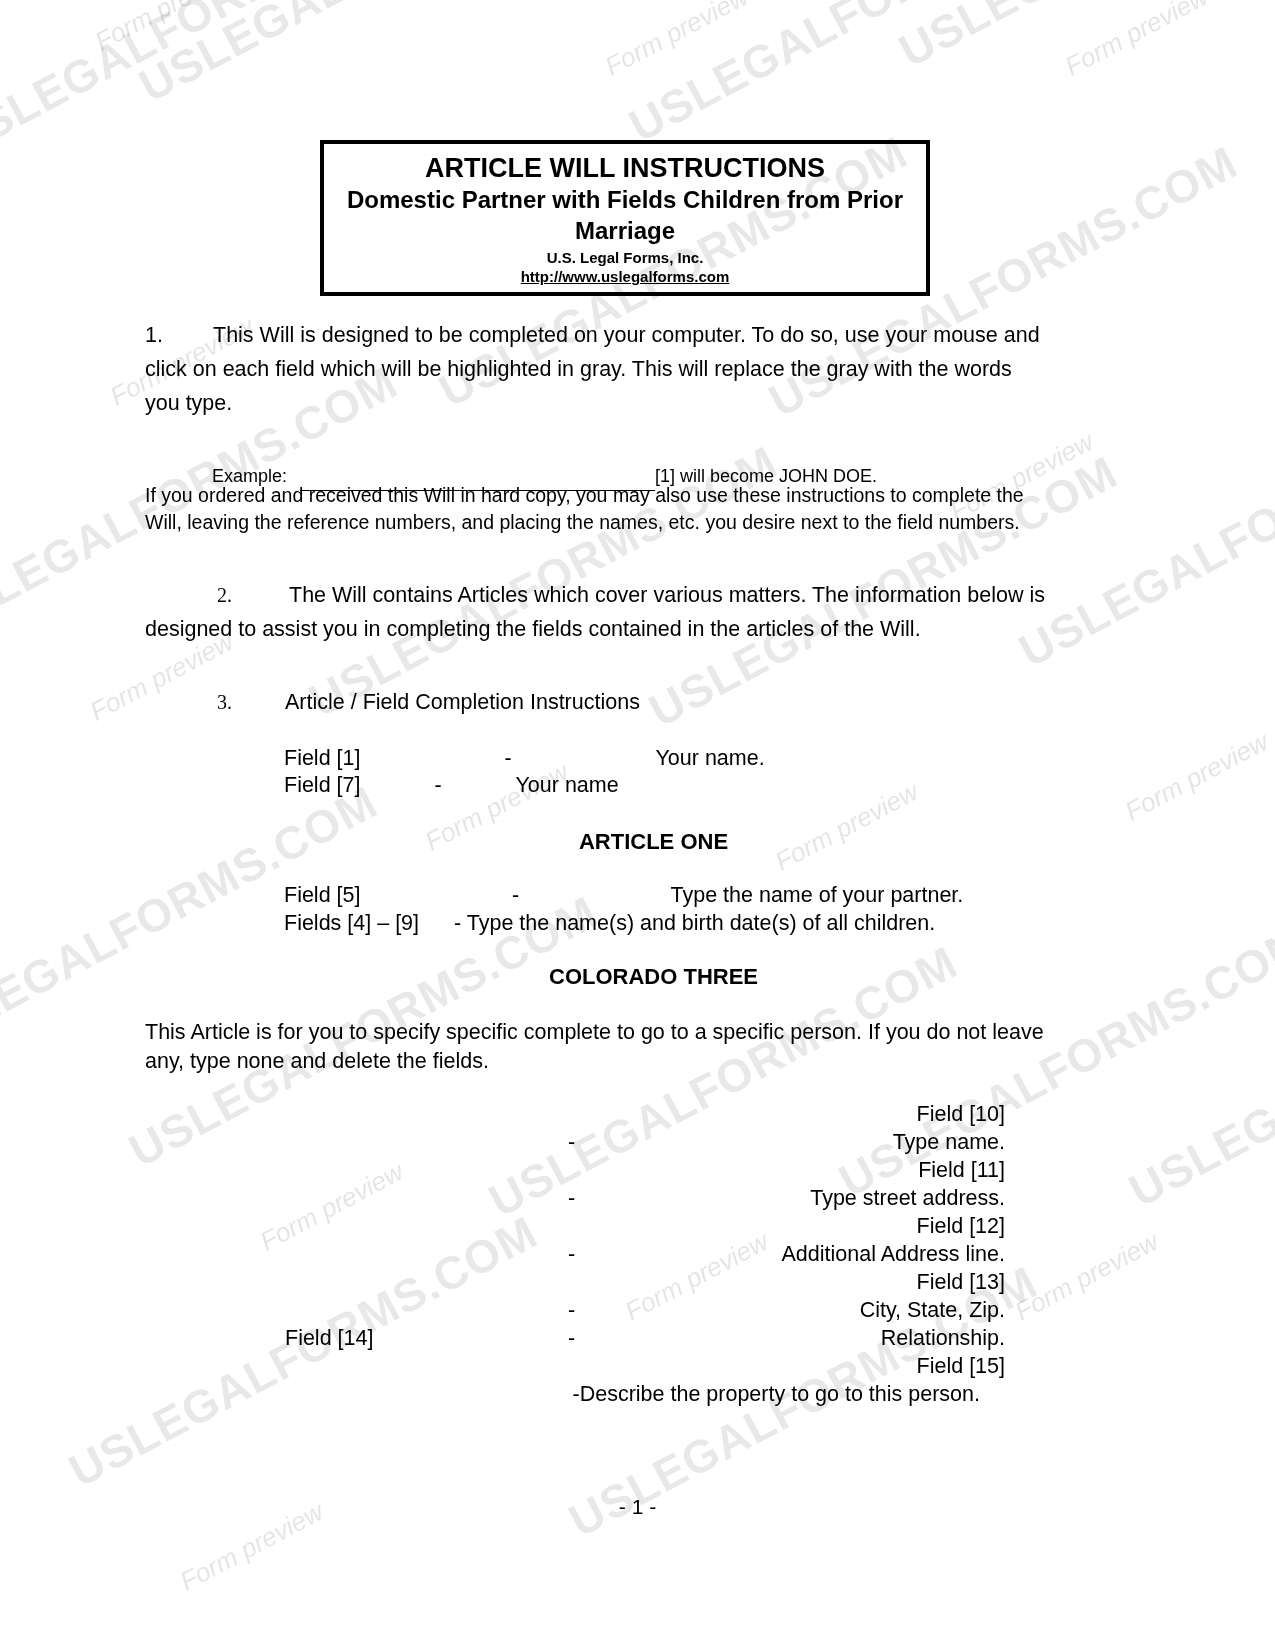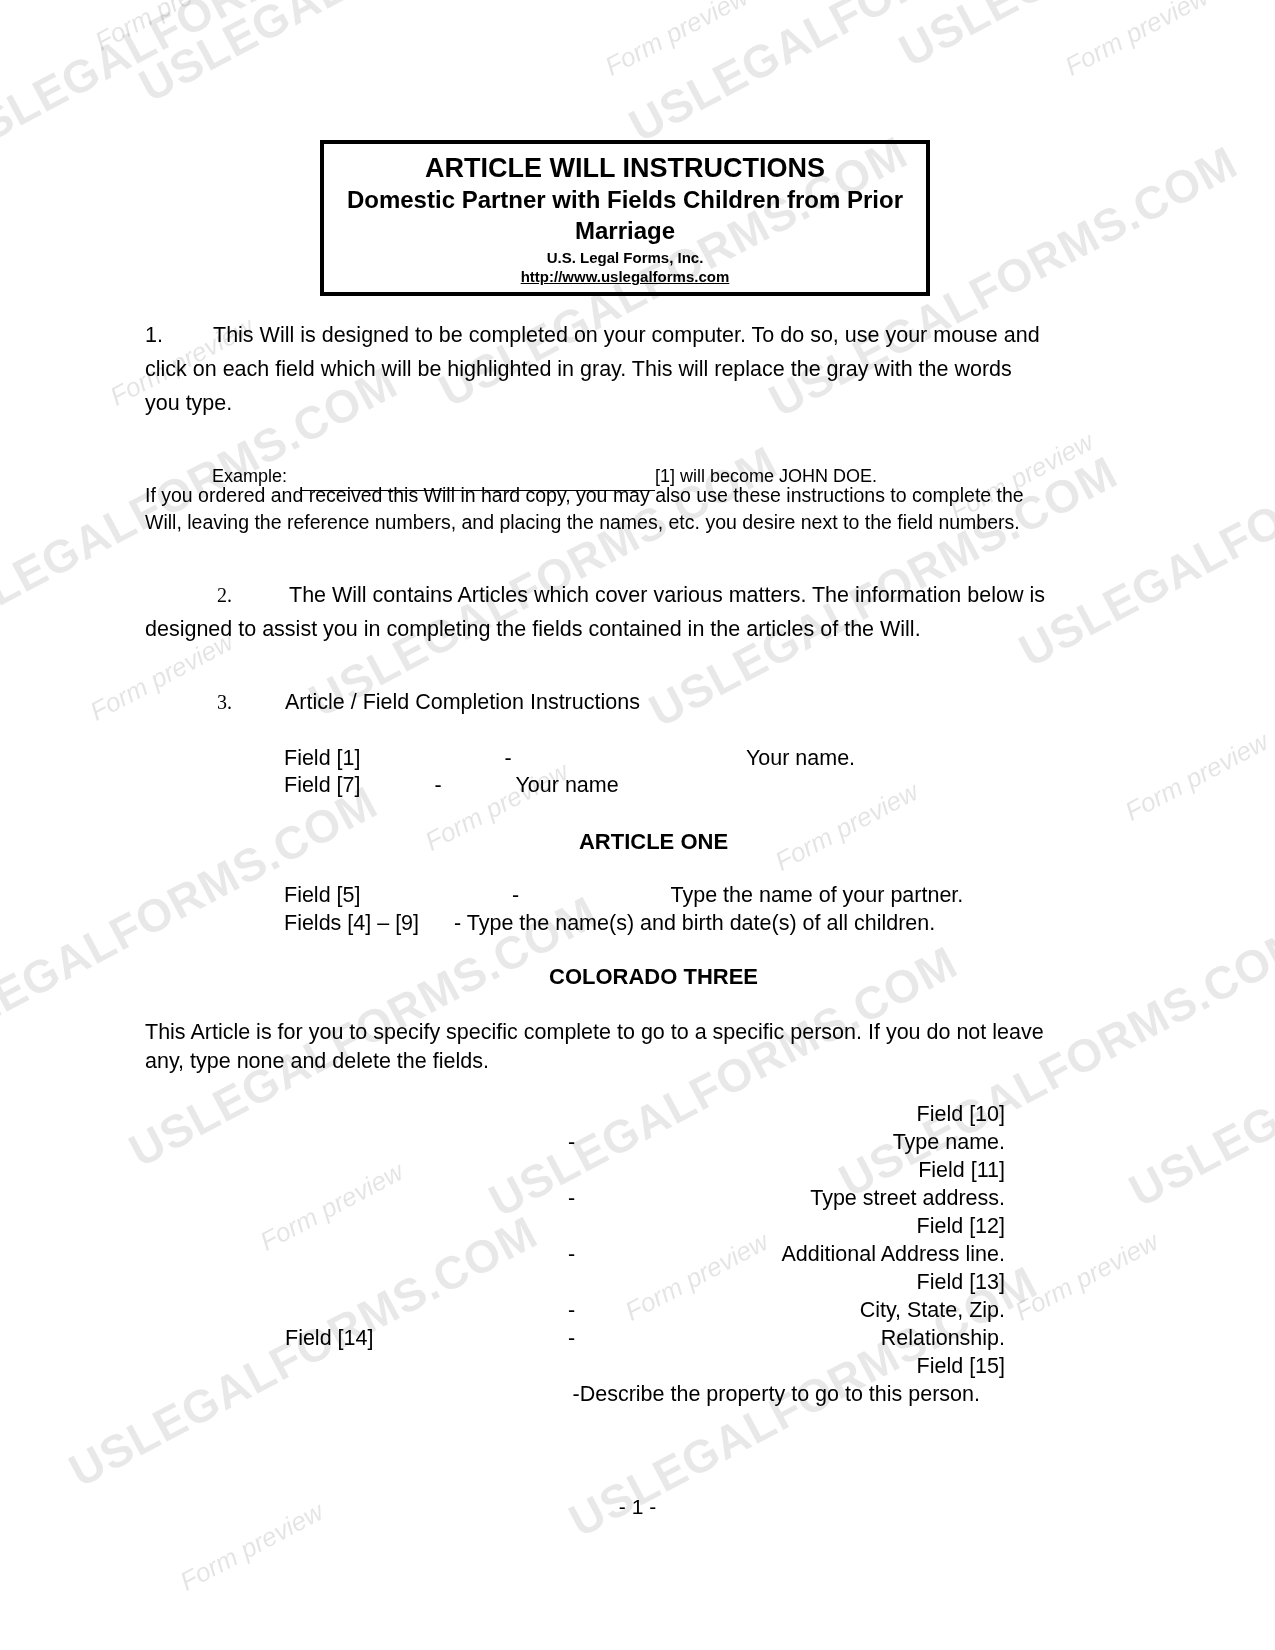--- a/index.html
+++ b/index.html
@@ -128,21 +128,21 @@
   }
   .para3 .num { display: inline-block; width: 68px; font-family: "Liberation Serif", serif; font-size: 20px; }
   .field-row {
     position: absolute;
     font-size: 21.5px;
     line-height: 27px;
     white-space: nowrap;
   }
   .f1 { left: 284px; top: 745px; }
   .f1 .dash { display: inline-block; width: 295px; text-align: center; }
-  .f1 .desc { display: inline-block; width: 290px; text-align: center; }
+  .f1 .desc { display: inline-block; width: 290px; text-align: left; }
   .f2 { left: 284px; top: 772px; }
   .f2 .dash { display: inline-block; width: 155px; text-align: center;}
   .article-head {
     position: absolute;
     width: 100%;
     text-align: center;
     font-size: 22px;
     font-weight: bold;
     line-height: 28px;
     margin-left: 16px;

